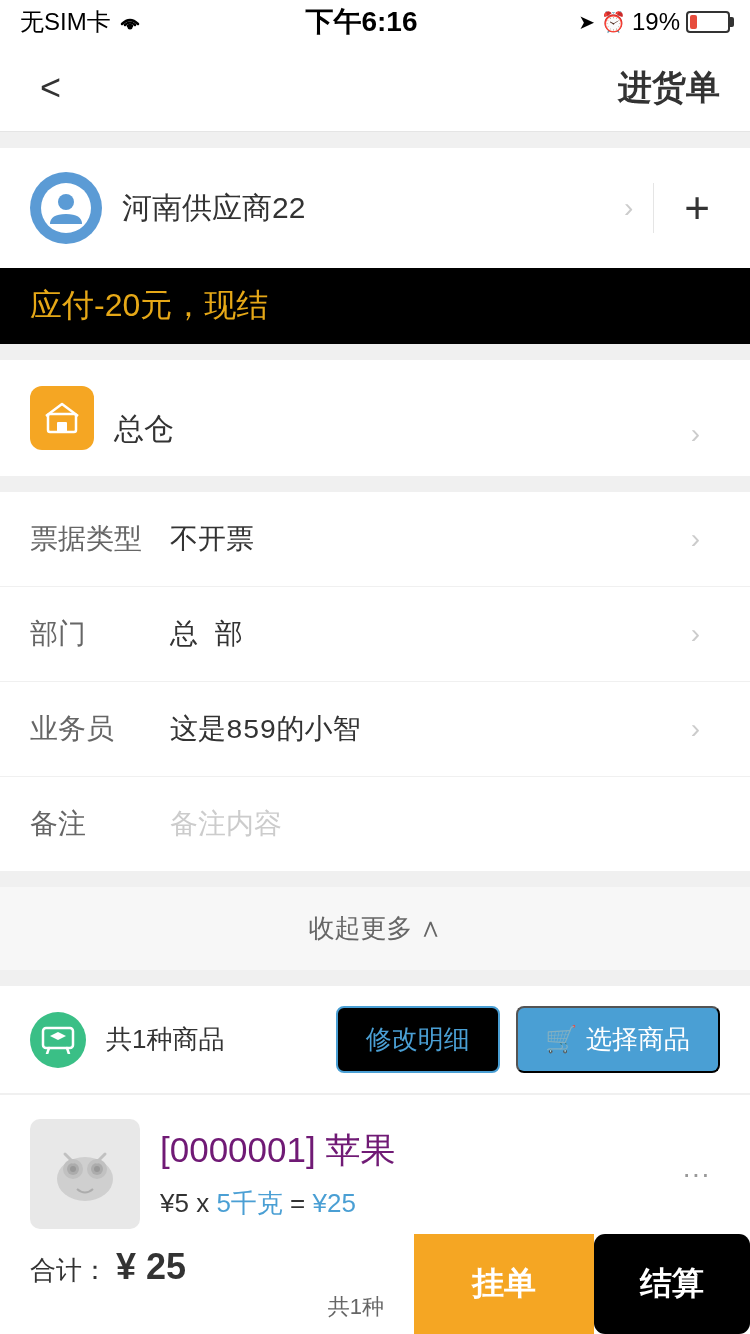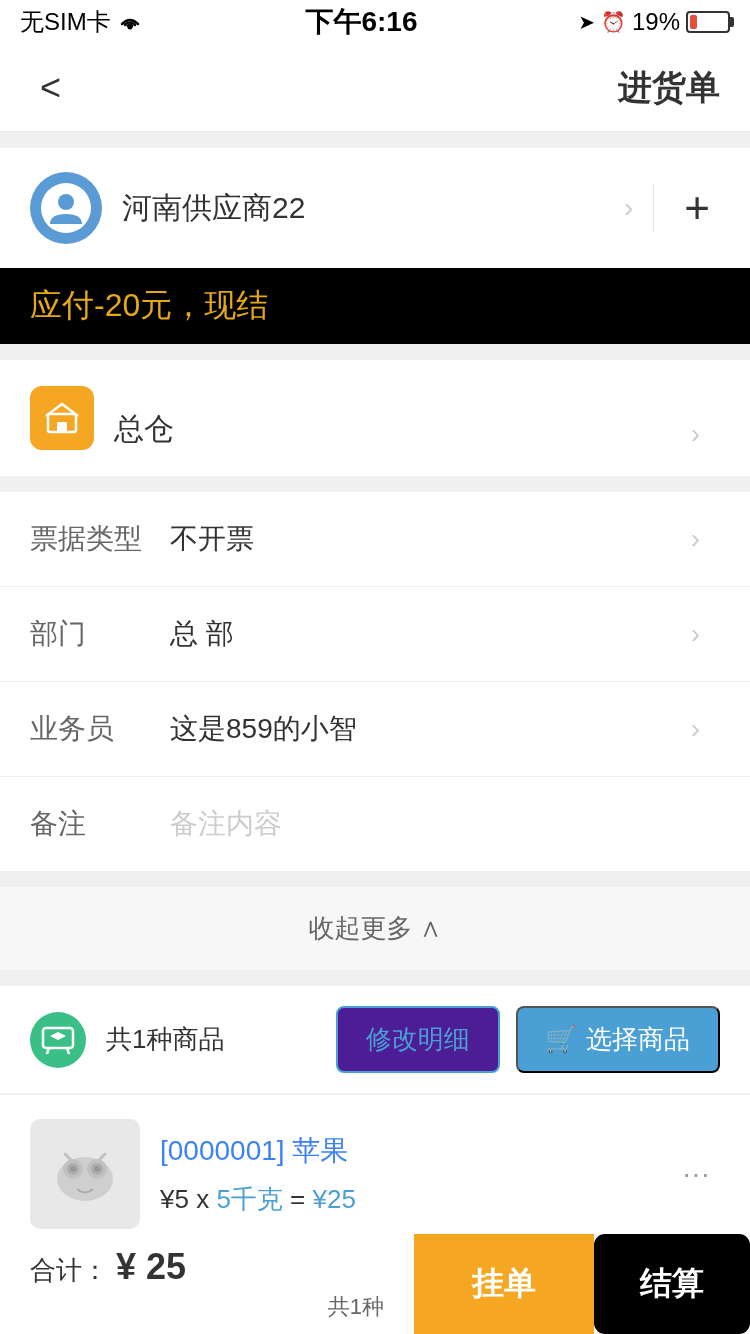--- a/index.html
+++ b/index.html
@@ -161,20 +161,21 @@
     .form-label {
       font-size: 28px;
       color: #666;
       width: 140px;
       flex-shrink: 0;
     }
     .form-value {
       flex: 1;
       font-size: 28px;
       color: #333;
+      font-family: Liberation Mono, monospace;
     }
     .form-value.placeholder {
       color: #ccc;
     }
 
     
     .collapse-btn {
       background: #f7f7f7;
       text-align: center;
       padding: 24px;
@@ -200,21 +201,21 @@
       font-size: 28px;
       color: #fff;
     }
     .products-count {
       flex: 1;
       font-size: 26px;
       color: #333;
     }
     .btn-modify {
       border: 2px solid #4a9fd4;
-      background: #4c1d95;
+      background: #000000;
       color: #4a9fd4;
       font-size: 26px;
       padding: 14px 28px;
       border-radius: 8px;
       margin-right: 16px;
       cursor: pointer;
     }
     .btn-select {
       background: #4a9fd4;
       color: #fff;
@@ -246,22 +247,22 @@
       overflow: hidden;
     }
     .owl-logo {
       width: 80px; height: 80px;
       opacity: 0.4;
     }
     .product-info {
       flex: 1;
     }
     .product-name {
-      font-size: 28px;
-      color: #3b82f6;
+      font-size: 35px;
+      color: #701a75;
       margin-bottom: 12px;
     }
     .product-price {
       font-size: 26px;
       color: #333;
     }
     .price-highlight {
       color: #4a9fd4;
     }
     .product-more {

